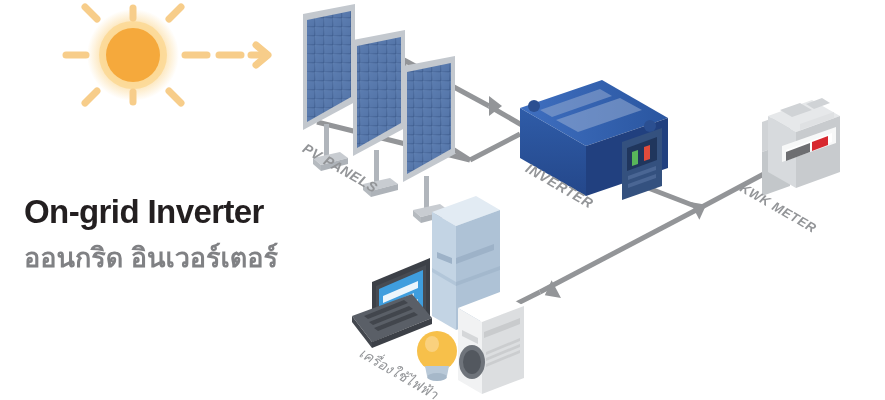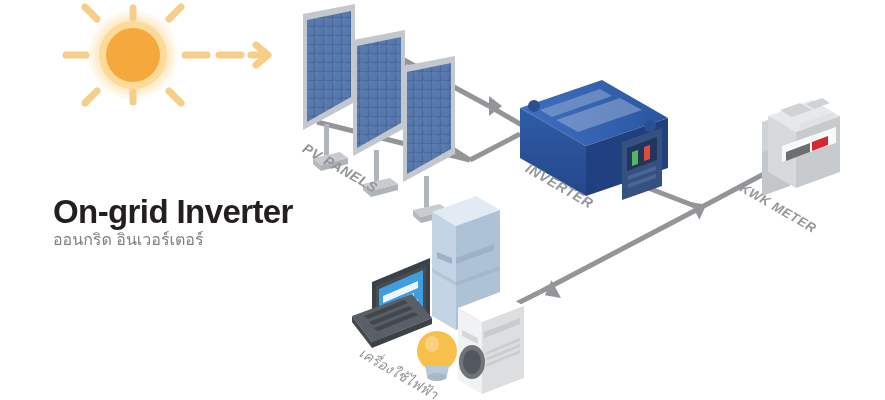--- a/index.html
+++ b/index.html
@@ -20,24 +20,25 @@
   #art {
     position: absolute;
     left: 0;
     top: 0;
     width: 885px;
     height: 400px;
   }
   
   .title-block {
     position: absolute;
-    left: 36px;
+    left: 24px;
     top: 194px;
     display: flex;
     align-items: flex-start;
+    flex-direction: column;
   }
   .title-rule {
     width: 5px;
     background: #231f20;
     margin-right: 12px;
     flex: 0 0 auto;
   }
   .title-texts {
     display: flex;
     flex-direction: column;
@@ -45,25 +46,26 @@
   }
   .title-main {
     font-size: 33px;
     font-weight: bold;
     color: #231f20;
     letter-spacing: -0.6px;
     line-height: 1.08;
     white-space: nowrap;
   }
   .title-sub {
-    font-size: 16px;
+    font-size: 27px;
     color: #808184;
     line-height: 1.25;
-    margin-top: 0;
+    margin-top: 12px;
     white-space: nowrap;
+    font-weight: bold;
   }
   
   .diag-label {
     position: absolute;
     font-style: italic;
     font-weight: bold;
     color: #939598;
     white-space: nowrap;
     transform-origin: left top;
   }

